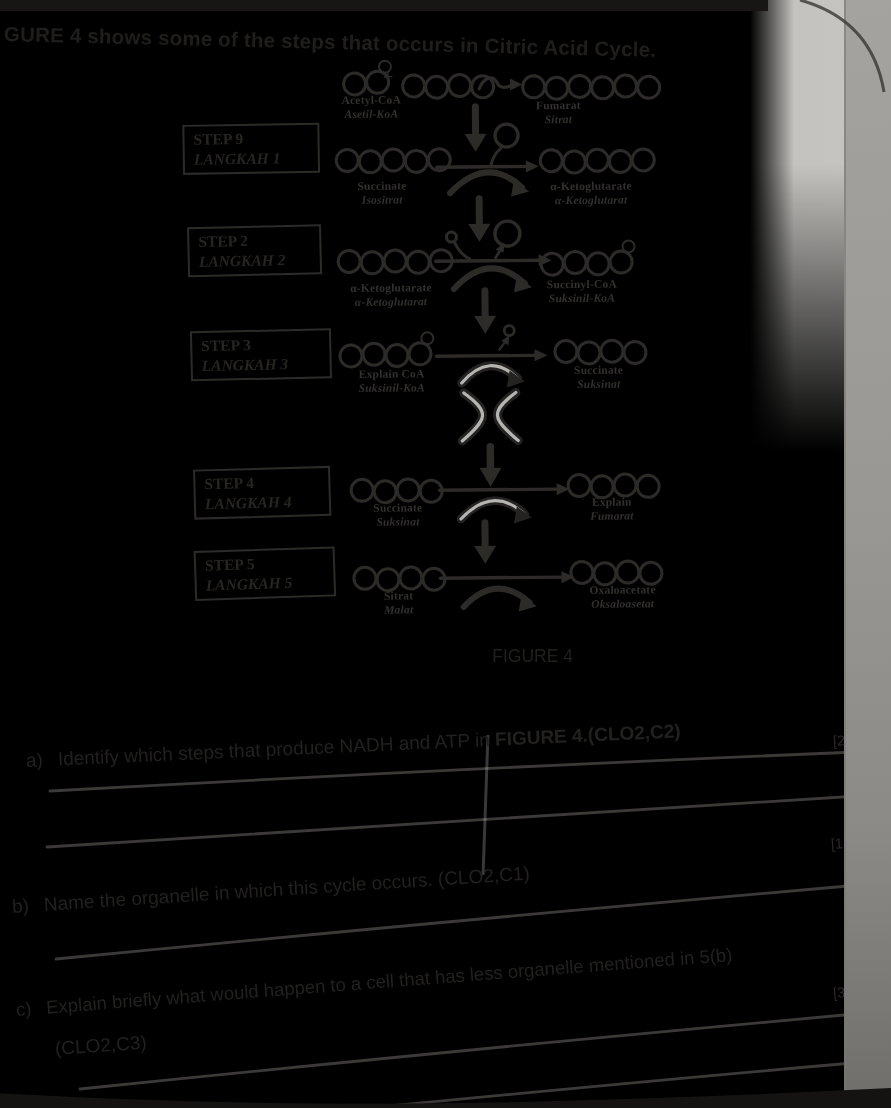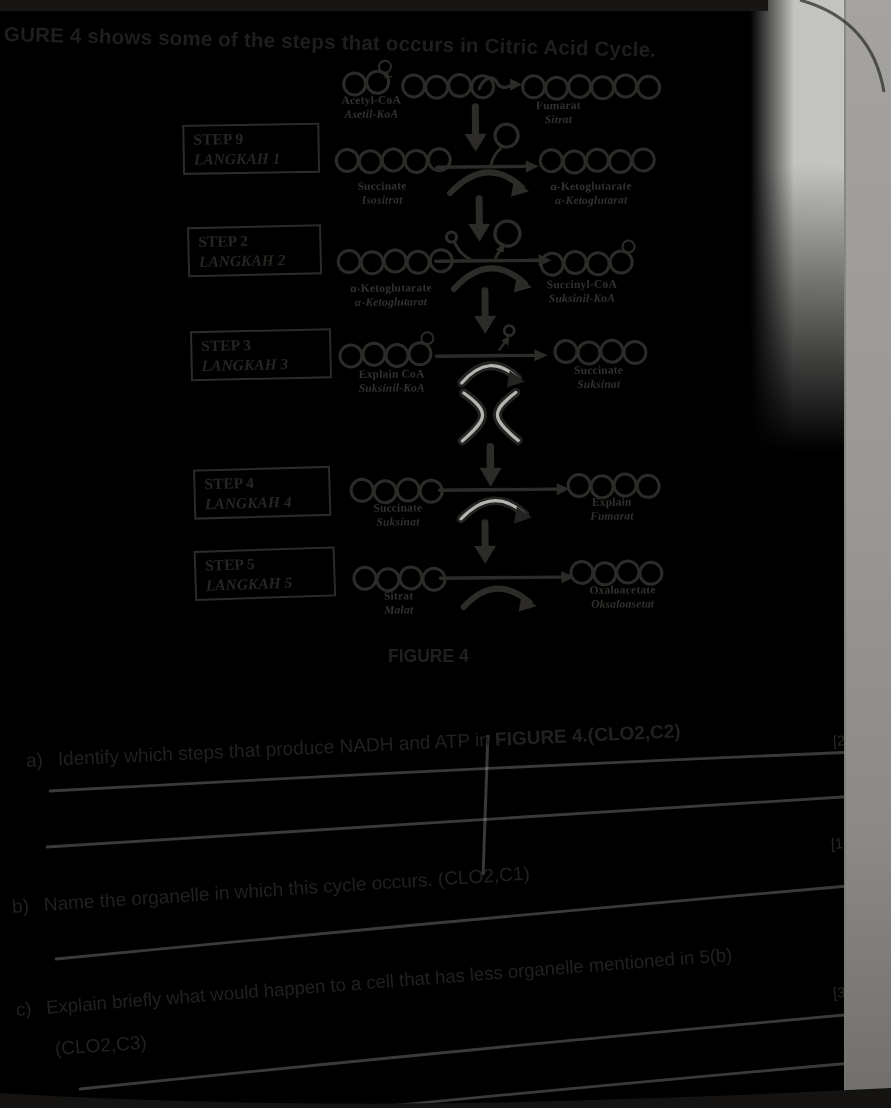--- a/index.html
+++ b/index.html
@@ -26,22 +26,22 @@
     -webkit-mask-image:linear-gradient(to bottom,#000 35%,transparent 96%);
     mask-image:linear-gradient(to bottom,#000 35%,transparent 96%);}
   .edge-gray{position:absolute;left:844px;top:0;width:47px;height:1108px;z-index:6;
     background:linear-gradient(to bottom,#a4a3a0 0%, #999895 45%, #8b8a86 75%, #6f6e6a 100%);
     border-left:2px solid rgba(120,119,115,0.6);}
   .crease{position:absolute;left:484px;top:735px;width:3px;height:140px;z-index:1;
     background:rgba(255,255,255,0.22);transform:rotate(2deg);}
   
   .title{position:absolute;left:4px;top:22px;font-weight:bold;font-size:20.5px;color:#1f1e1c;
     transform:rotate(1.4deg);transform-origin:left center;white-space:nowrap;letter-spacing:0.2px;z-index:2;}
-  .caption{position:absolute;left:388px;top:646px;width:185px;text-align:left;
-    font-weight:bold;font-size:17.5px;color:#21201e;z-index:2;}
+  .caption{position:absolute;left:388px;top:646px;width:185px;text-align:right;
+    font-weight:normal;font-size:17.5px;color:#21201e;z-index:2;}
   
   #diagram{position:absolute;left:0;top:0;width:891px;height:700px;transform:rotate(-0.5deg);
     transform-origin:460px 300px;z-index:2;}
   .step-box{position:absolute;border:2.6px solid var(--ink);padding:3px 6px 3px 9px;
     font-family:"Liberation Serif",serif;font-weight:bold;font-size:15.5px;line-height:1.3;
     color:#262522;background:transparent;}
   .step-box .ms{font-style:italic;display:block;}
   .chain{position:absolute;display:flex;}
   .mc{width:19px;height:19px;border:3px solid var(--ink);border-radius:50%;
     margin-right:-2px;flex:none;background:transparent;}

